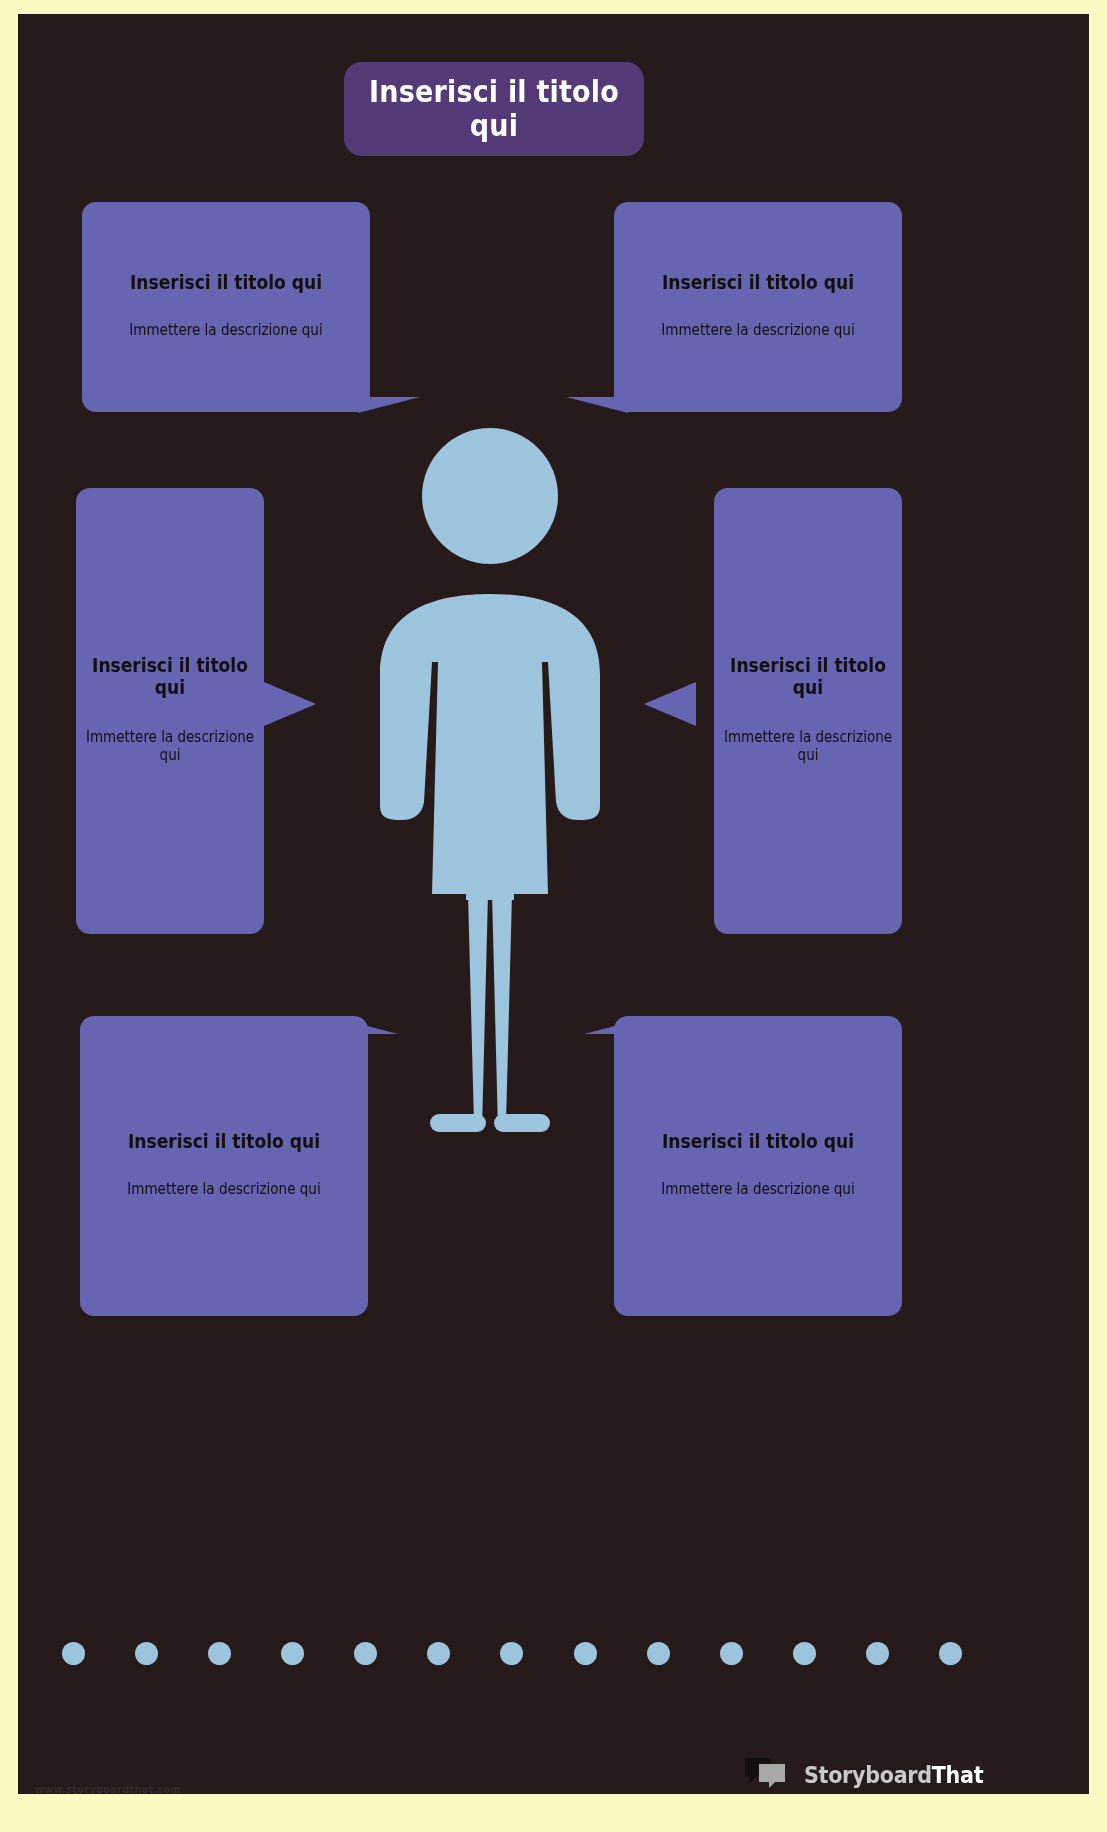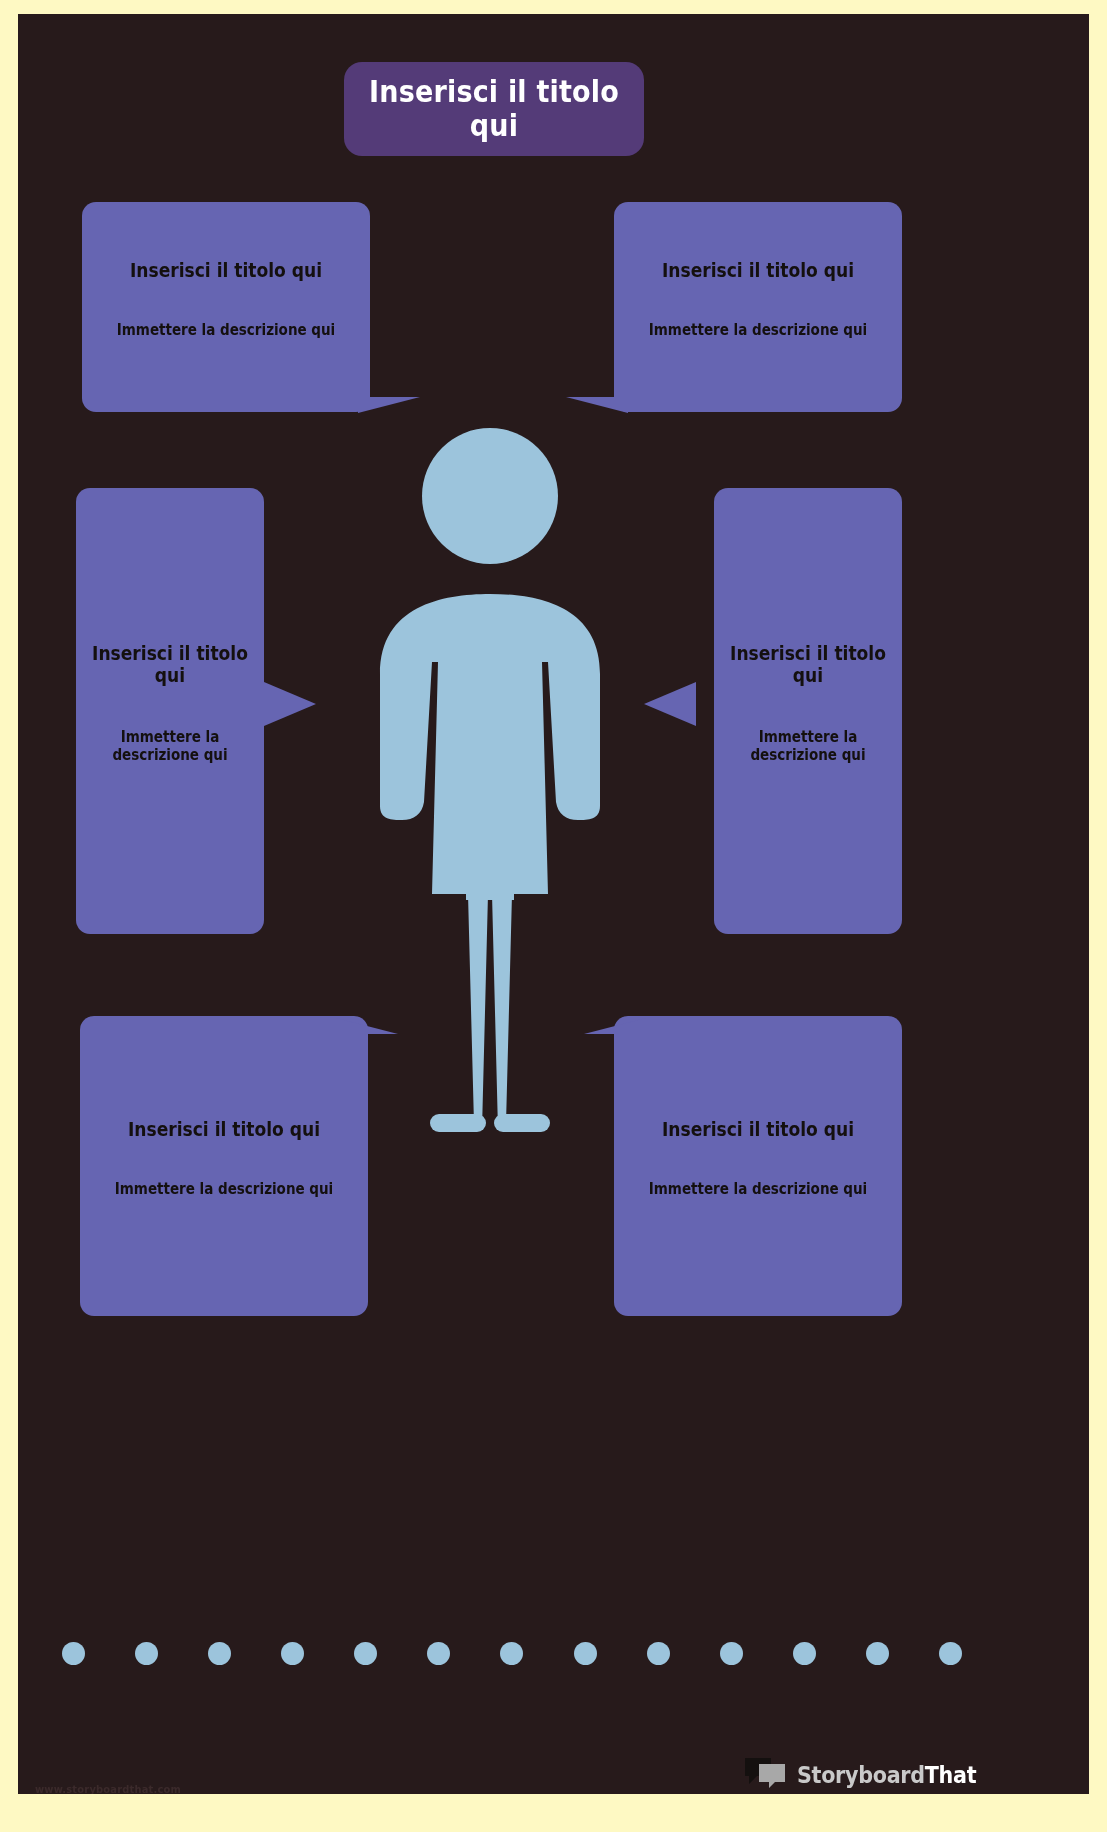--- a/index.html
+++ b/index.html
@@ -17,21 +17,21 @@
               display:flex;align-items:center;justify-content:center;text-align:center;}
   .title-card span{color:#ffffff;font-size:30px;font-weight:bold;line-height:1.12;
                    letter-spacing:.2px;padding:0 14px;display:block;}
 
   
   .bubble{position:absolute;background:#6665b2;border-radius:14px;
           display:flex;flex-direction:column;align-items:center;justify-content:center;
           text-align:center;box-sizing:border-box;}
   .bubble .b-title{color:#14100f;font-weight:bold;font-size:19px;line-height:1.18;
                    margin:0 0 22px 0;}
-  .bubble .b-desc{color:#14100f;font-weight:bold;font-size:15px;line-height:1.2;margin:16px;}
+  .bubble .b-desc{color:#14100f;font-weight:normal;font-size:15px;line-height:1.2;margin:4px;}
 
   .tail{position:absolute;width:0;height:0;}
 
   
   #b-tl{left:64px;top:188px;width:288px;height:210px;}
   #b-tl .b-title{margin-bottom:24px;}
   #t-tl{left:340px;top:383px;
         border-left:0 solid transparent;
         border-top:16px solid #6665b2;
         border-right:62px solid transparent;
@@ -84,21 +84,21 @@
 
   
   #dots{position:absolute;left:44px;top:1624px;width:900px;height:30px;
         display:flex;justify-content:space-between;align-items:center;}
   .dot{width:23px;height:23px;border-radius:50%;background:#9cc4dc;}
 
   
   #url{position:absolute;left:17px;top:1769px;color:#3b2a2b;
        font-size:11px;font-weight:bold;letter-spacing:.2px;text-align:right;}
   #logo{position:absolute;left:725px;top:1740px;width:210px;height:42px;
-        display:flex;align-items:center;gap:8px;}
+        display:flex;align-items:center;gap:15px;}
   #logo .logo-text{font-size:23px;font-weight:bold;color:#c9c9c9;letter-spacing:-.3px;}
   #logo .logo-text b{color:#ffffff;}
 </style>
 </head>
 <body>
 
 <div id="poster">
   <div class="canvas">
 
     <div class="title-card">

